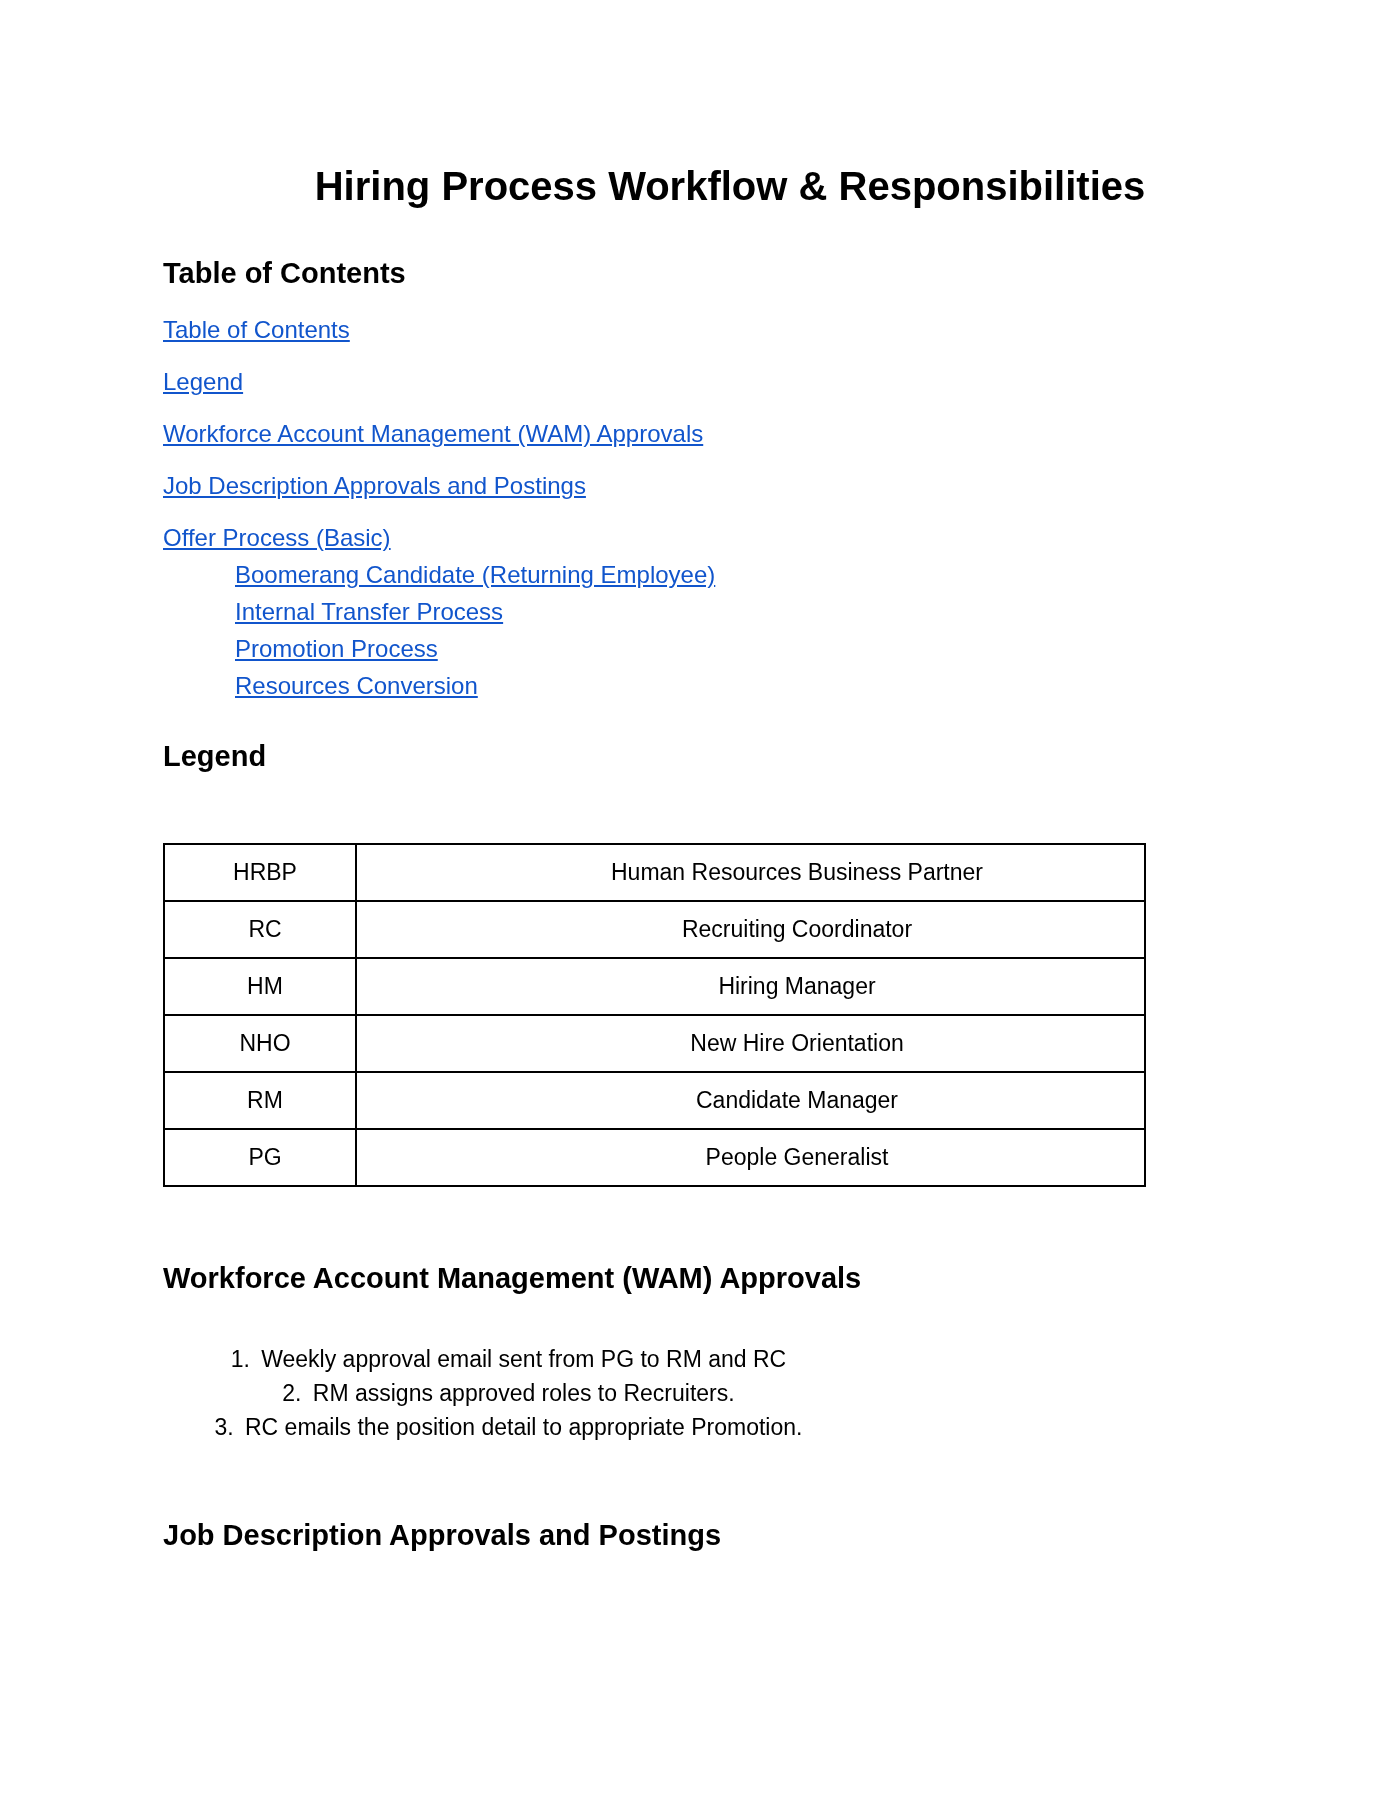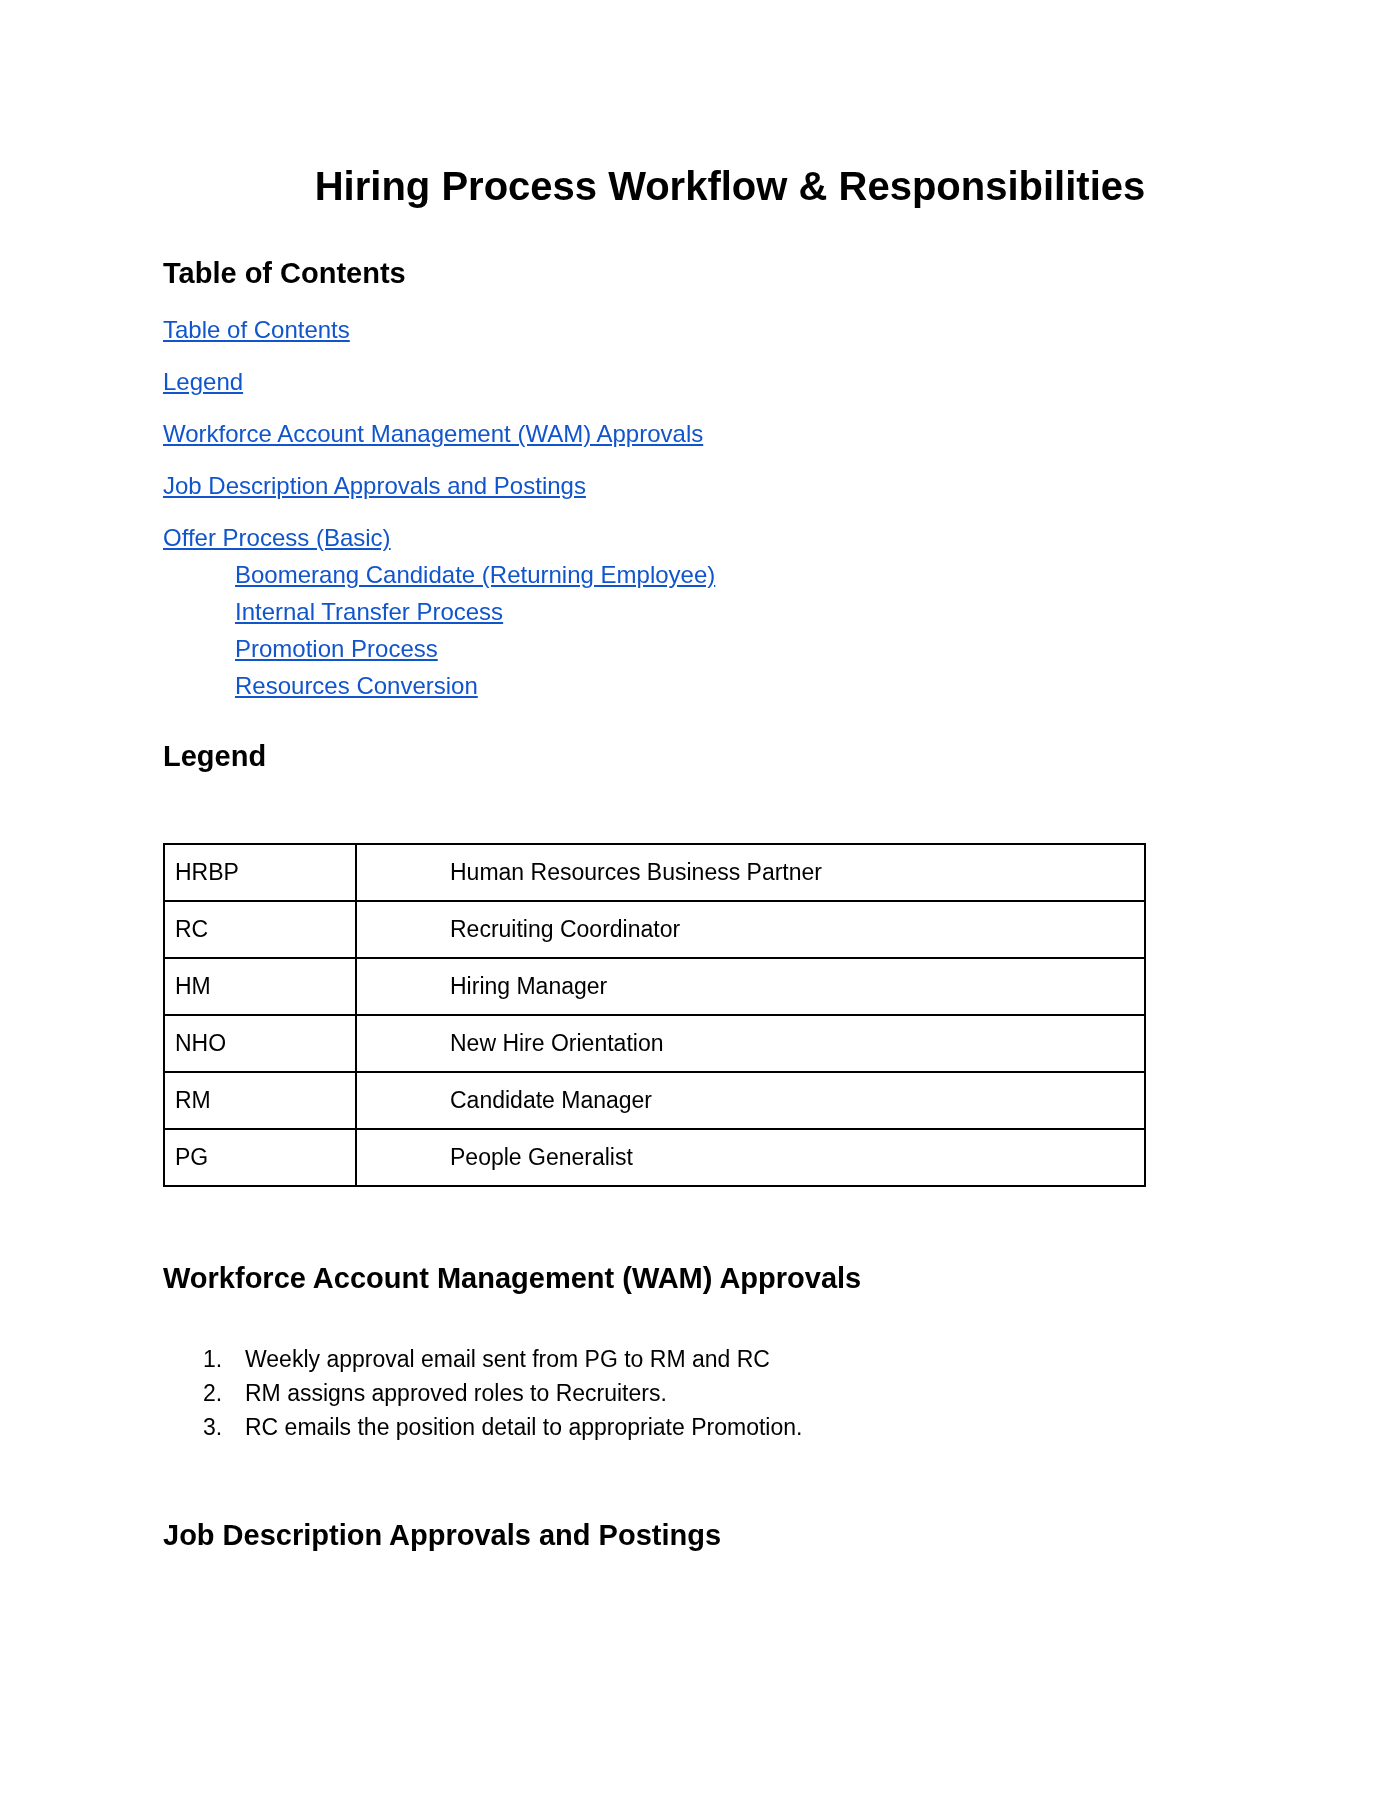--- a/index.html
+++ b/index.html
@@ -3,25 +3,25 @@
 <meta charset="utf-8">
 <style>
   html, body { margin: 0; padding: 0; background: #ffffff; }
   body { width: 1390px; height: 1800px; position: relative; overflow: hidden;
          font-family: "Liberation Sans", sans-serif; color: #000; }
   .abs { position: absolute; white-space: nowrap; }
   .title { font-size: 40px; font-weight: bold; left: 0; width: 1460px; text-align: center; top: 162px; line-height: 48px; }
   .h2 { font-size: 29px; font-weight: bold; left: 163px; line-height: 36px; }
   a.toc { color: #1155cc; text-decoration: underline; font-size: 24px; line-height: 30px; position: absolute; left: 163px; white-space: nowrap; }
   a.toc.sub { left: 203px; margin-left: 32px; }
-  table.legend { position: absolute; left: 163px; top: 843px; width: 983px; border-collapse: collapse; }
+  table.legend { position: absolute; left: 163px; top: 843px; width: 983px; border-collapse: collapse; text-align: center; }
   table.legend td { border: 2px solid #000; height: 55px; padding: 0; font-size: 23px; vertical-align: middle; }
   table.legend td.abbr { width: 180px; padding-left: 10px; }
   table.legend td.full { padding-left: 93px; }
-  ol.steps { position: absolute; left: 203px; top: 1342px; margin: 0; padding: 0; list-style: none; font-size: 23px; }
+  ol.steps { position: absolute; left: 203px; top: 1342px; margin: 0; padding: 0; list-style: none; font-size: 23px; text-align: center; }
   ol.steps li { line-height: 34px; height: 34px; white-space: nowrap; }
   ol.steps .num { display: inline-block; width: 42px; }
 </style>
 </head>
 <body>
 
 <div class="abs title">Hiring Process Workflow &amp; Responsibilities</div>
 
 <div class="abs h2" style="top:255px">Table of Contents</div>
 

